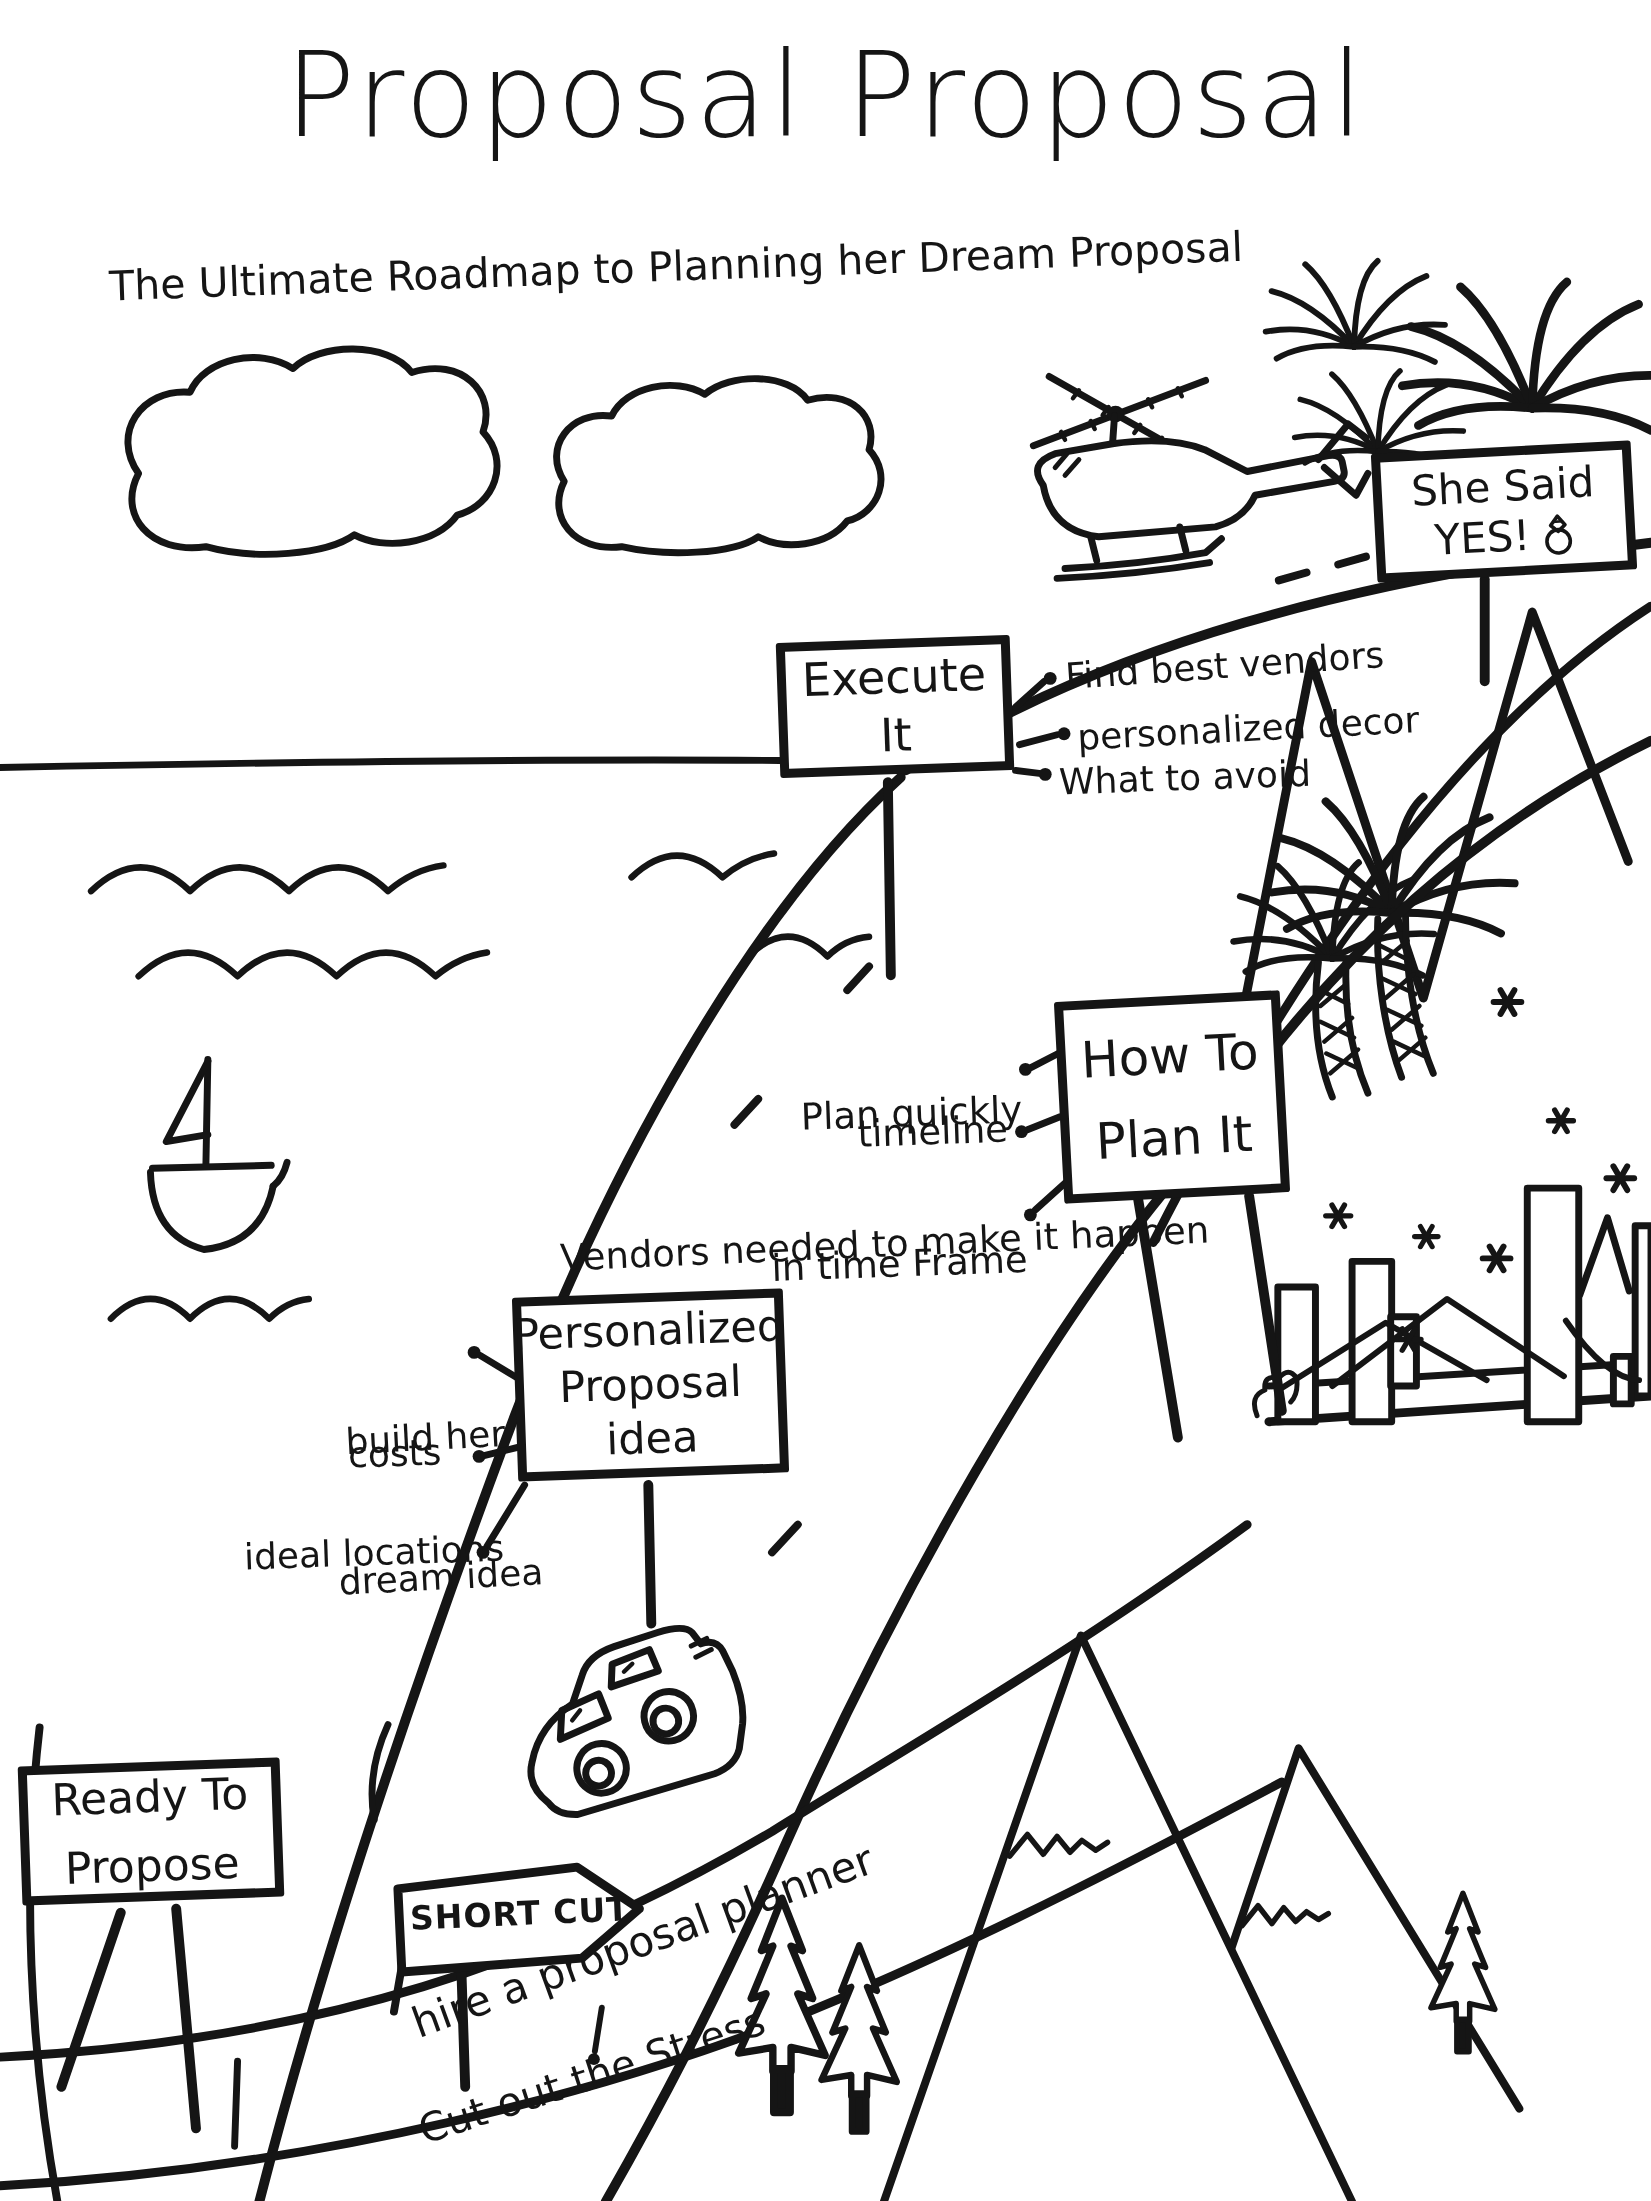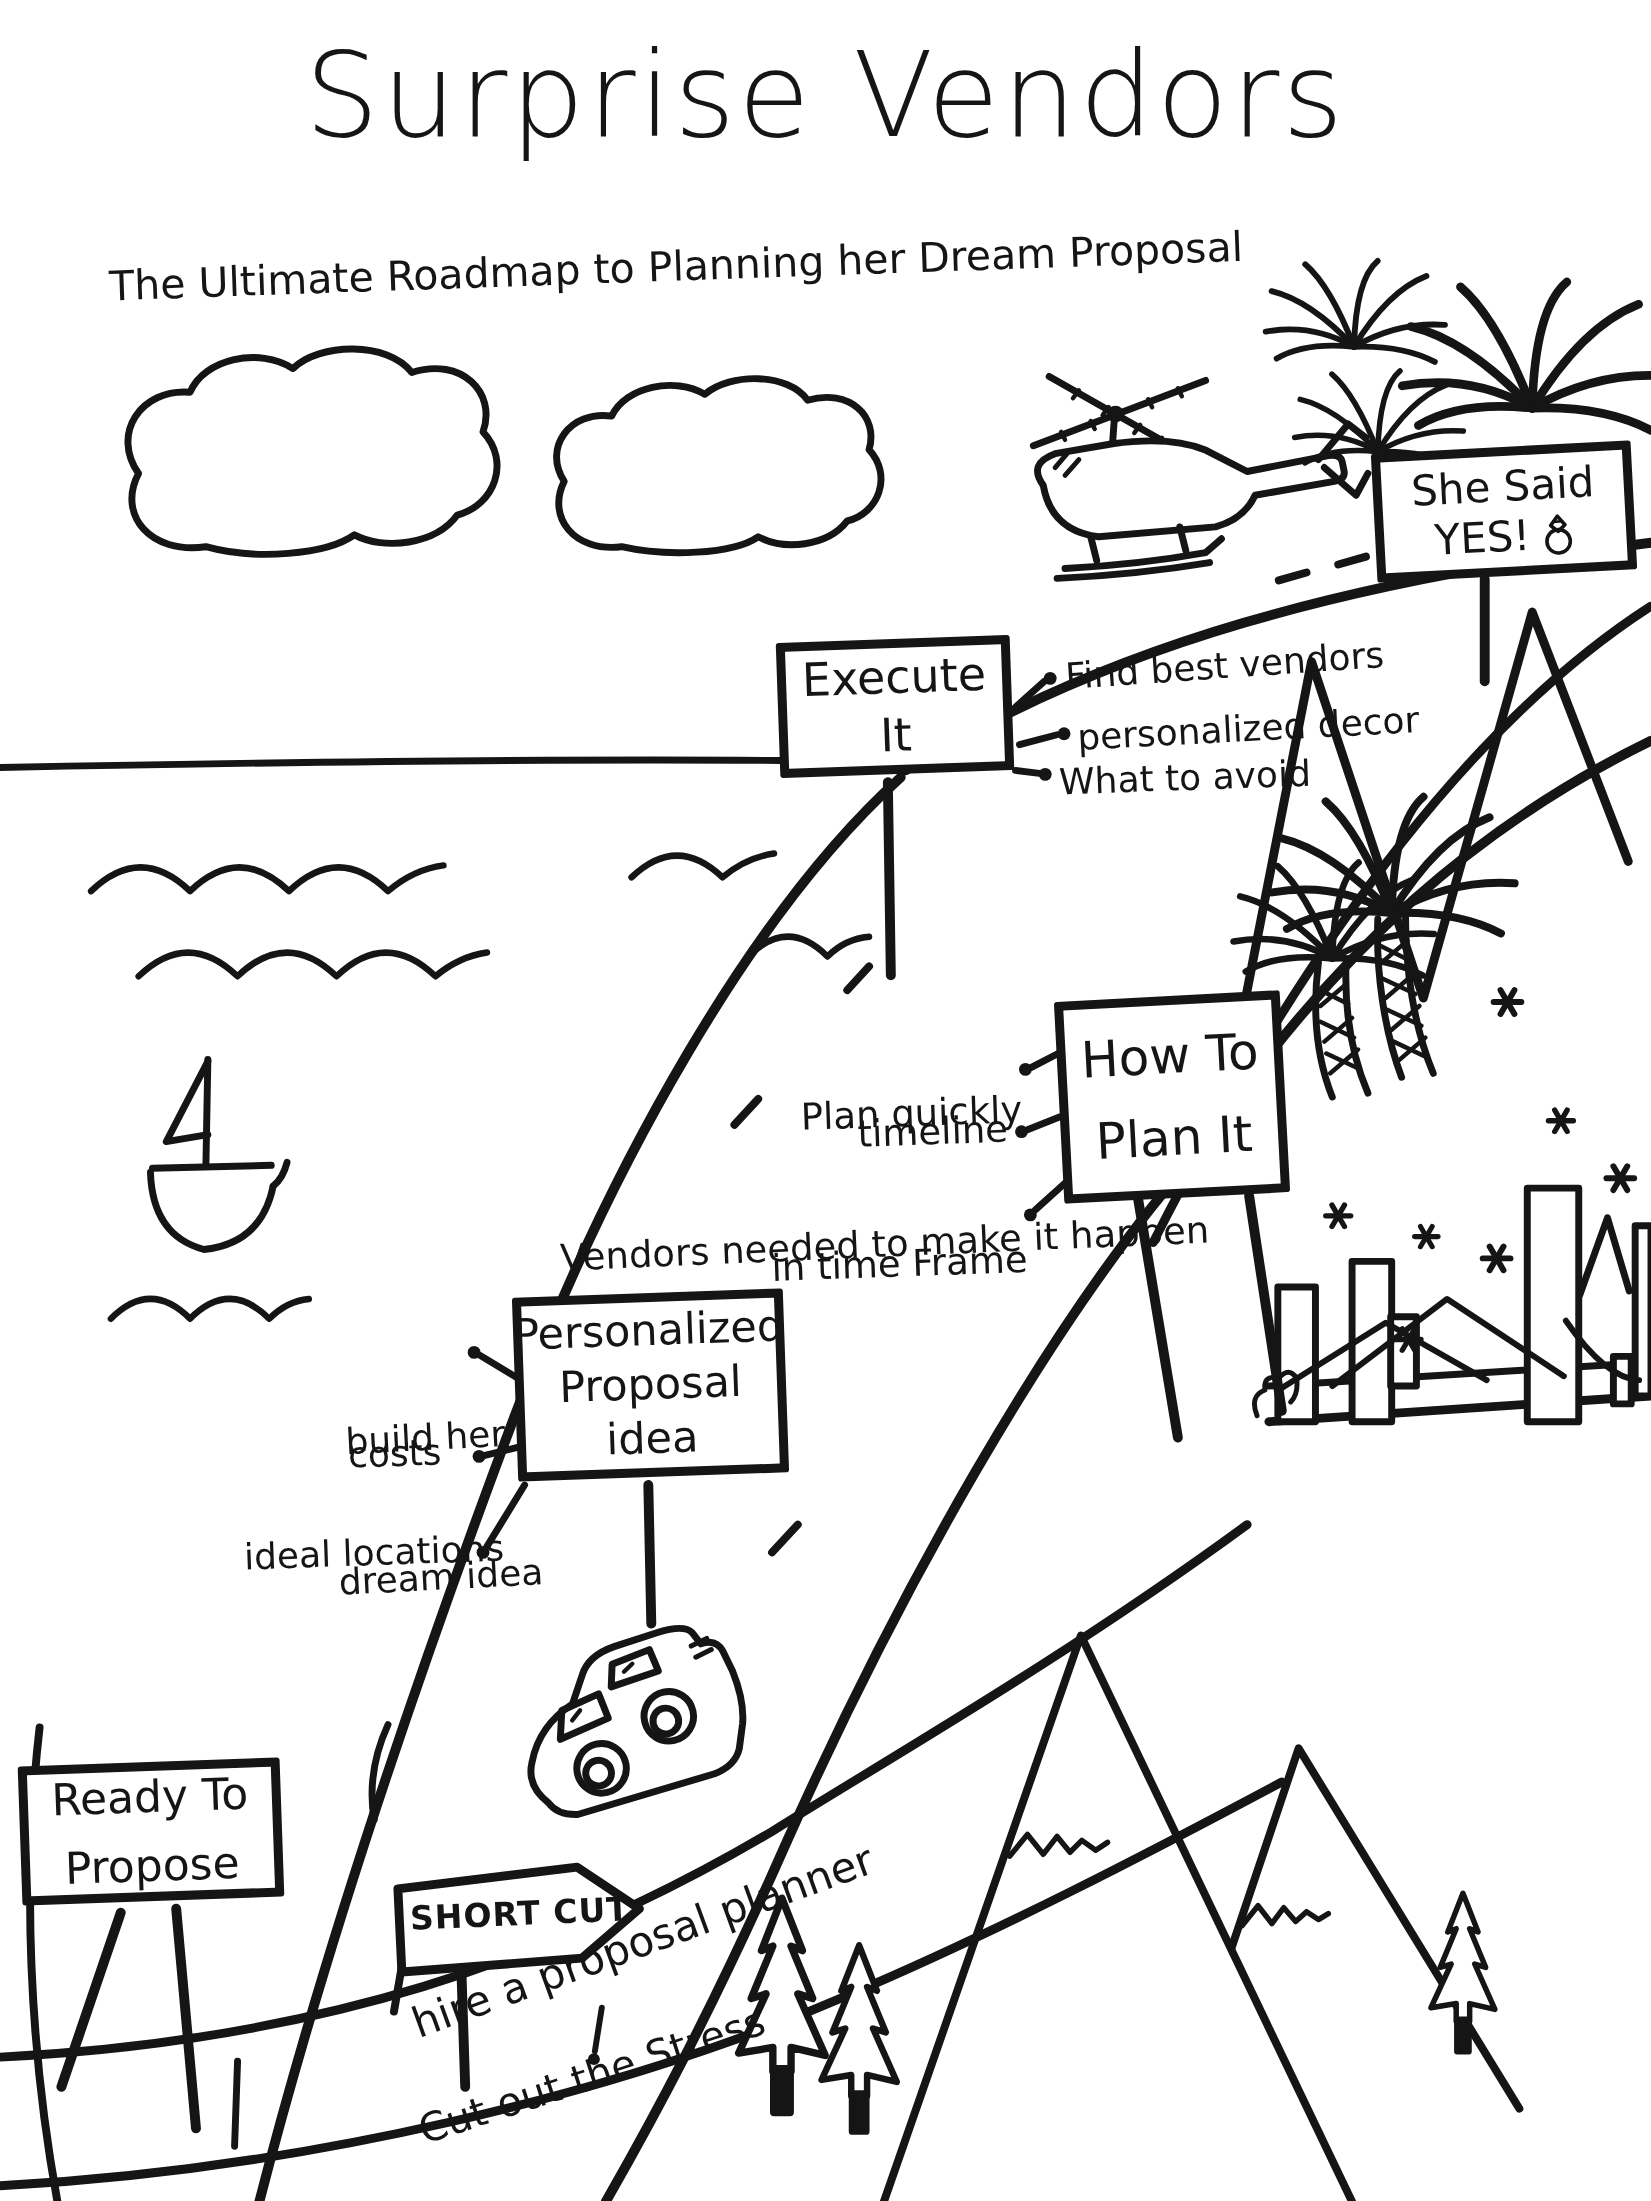--- a/index.html
+++ b/index.html
@@ -241,21 +241,21 @@
         <path d="M 523,1462 L 490,1470"></path>
           <circle cx="484" cy="1471" r="6.5" fill="#151515" stroke="none"></circle>
         <path d="M 530,1500 L 492,1562"></path>
           <circle cx="488" cy="1568" r="6.5" fill="#151515" stroke="none"></circle>
       </g>
 
       <polygon points="402,1908 583,1886 646,1928 588,1978 406,1992" fill="#fff" stroke-width="9"></polygon>
     </g>
   </svg>
 
-  <div class="txt page-title">Surprise Vendors</div>
+  <div class="txt page-title">Proposal Proposal</div>
   <div class="txt page-subtitle">The Ultimate Roadmap to Planning her Dream Proposal</div>
 
   <div class="signbox sign-yes">
     <div>She Said</div>
     <div class="row">
       <span>YES!</span>
       <svg class="ring" width="36" height="50" viewBox="0 0 40 54">
         <g stroke="#151515" fill="none" stroke-width="4" stroke-linejoin="round">
           <circle cx="20" cy="36" r="13"></circle>
           <path d="M 12,18 L 20,8 L 28,18 L 20,25 Z"></path>

